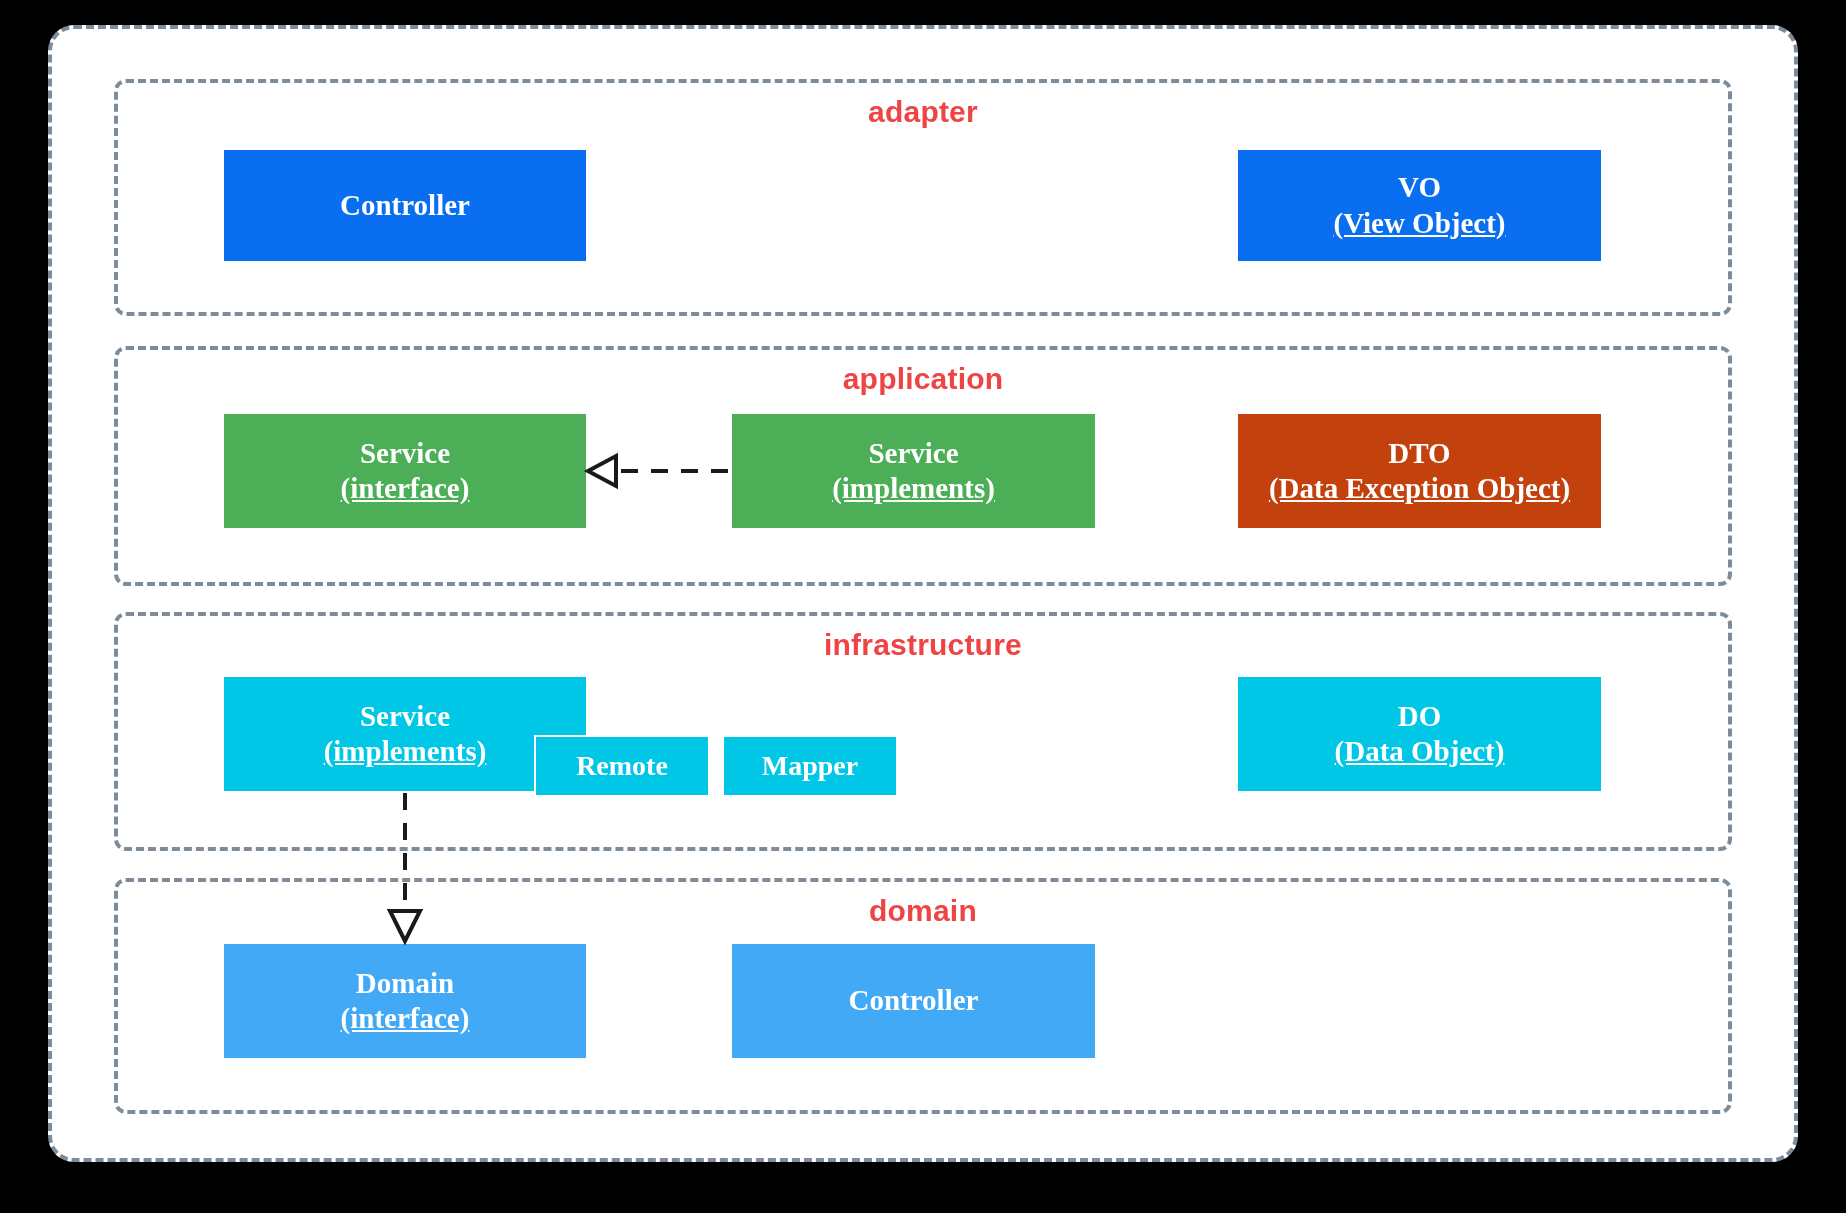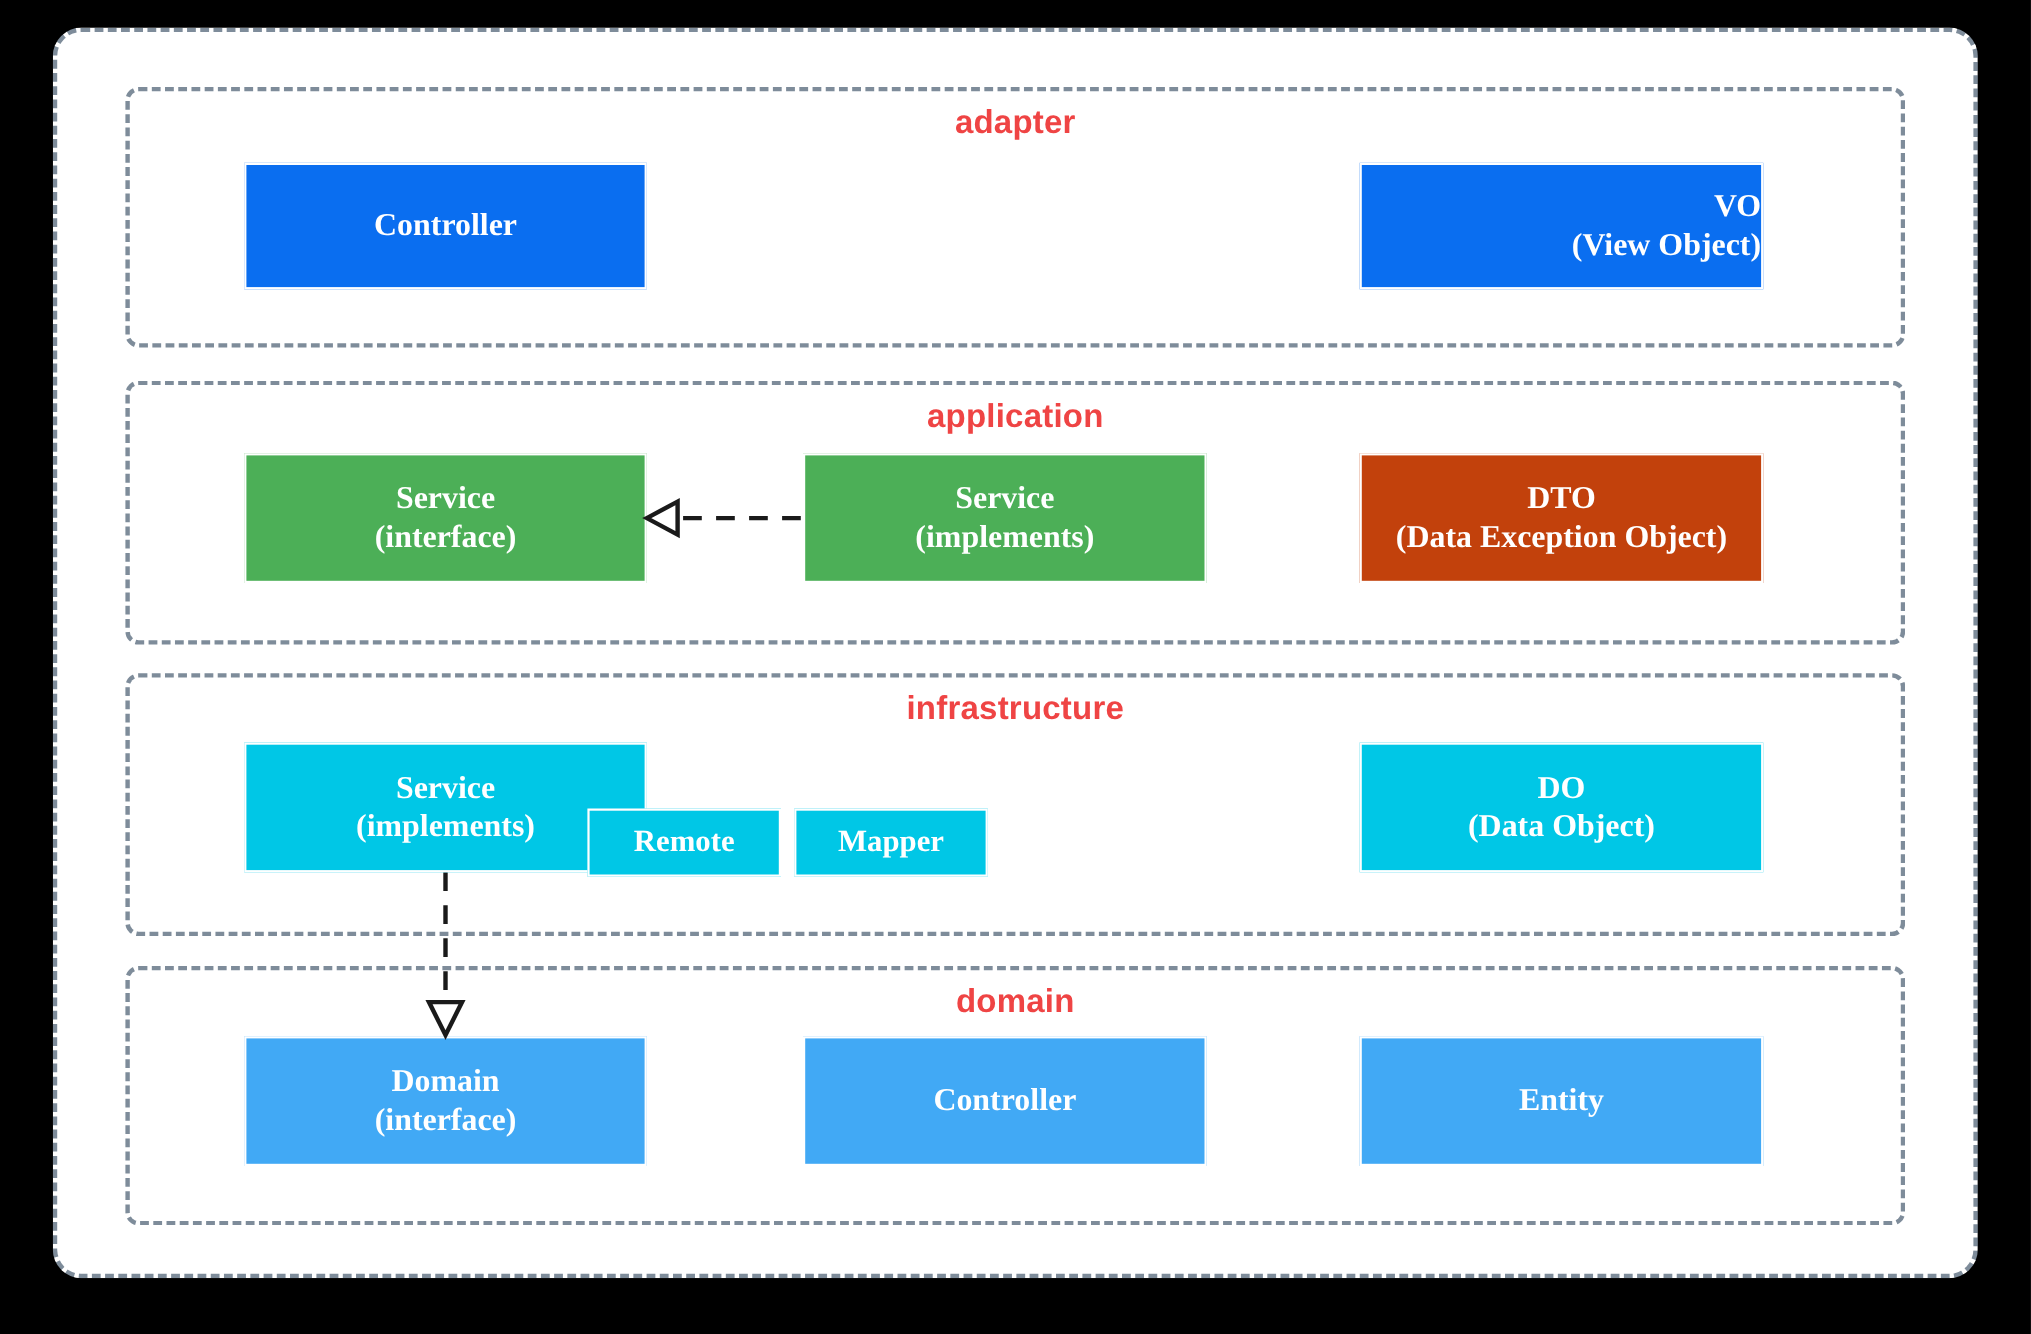--- a/index.html
+++ b/index.html
@@ -66,21 +66,21 @@
     align-items: center;
     justify-content: center;
     color: #ffffff;
     font-family: "Liberation Serif", serif;
     font-weight: bold;
     font-size: 29px;
     line-height: 1.22;
     text-align: center;
     border: 2px solid #ffffff;
   }
-  .box .l2 { display: block; }
+  .box .l2 { display: block; text-decoration: underline; }
 
   .box.small {
     font-size: 28px;
   }
 
   
   .arrows {
     position: absolute;
     left: 0;
     top: 0;
@@ -97,21 +97,21 @@
   <div class="outer-frame"></div>
 
   <div class="layer" style="left:114px; top:79px; width:1618px; height:237px;">
     <div class="layer-label">adapter</div>
   </div>
 
   <div class="box" style="left:222px; top:148px; width:366px; height:115px; background:#0a6ef0;align-items:center;">
     <span>Controller</span>
   </div>
 
-  <div class="box" style="left:1236px; top:148px; width:367px; height:115px; background:#0a6ef0;align-items:flex-end;">
+  <div class="box" style="left:1236px; top:148px; width:367px; height:115px; background:#0a6ef0;">
     <span>VO</span>
     <span class="l2">(View Object)</span>
   </div>
 
   <div class="layer" style="left:114px; top:346px; width:1618px; height:240px;">
     <div class="layer-label">application</div>
   </div>
 
   <div class="box" style="left:222px; top:412px; width:366px; height:118px; background:#4caf57;">
     <span>Service</span>
@@ -156,23 +156,20 @@
 
   <div class="box" style="left:222px; top:942px; width:366px; height:118px; background:#41a9f5;">
     <span>Domain</span>
     <span class="l2">(interface)</span>
   </div>
 
   <div class="box" style="left:730px; top:942px; width:367px; height:118px; background:#41a9f5;">
     <span>Controller</span>
   </div>
 
-  <div class="box" style="left:1236px; top:942px; width:367px; height:118px; background:#41a9f5;">
-    <span>Entity</span>
-  </div>
 
   <svg class="arrows" viewBox="0 0 1846 1213" width="1846" height="1213">
 
     <g>
       <line x1="728" y1="471" x2="614" y2="471" stroke="#1a1a1a" stroke-width="4" stroke-dasharray="17,13"></line>
       <polygon points="588,471 616,456 616,486" fill="#ffffff" stroke="#1a1a1a" stroke-width="4" stroke-linejoin="miter"></polygon>
     </g>
 
     <g>
       <line x1="405" y1="793" x2="405" y2="905" stroke="#1a1a1a" stroke-width="4" stroke-dasharray="17,13"></line>

